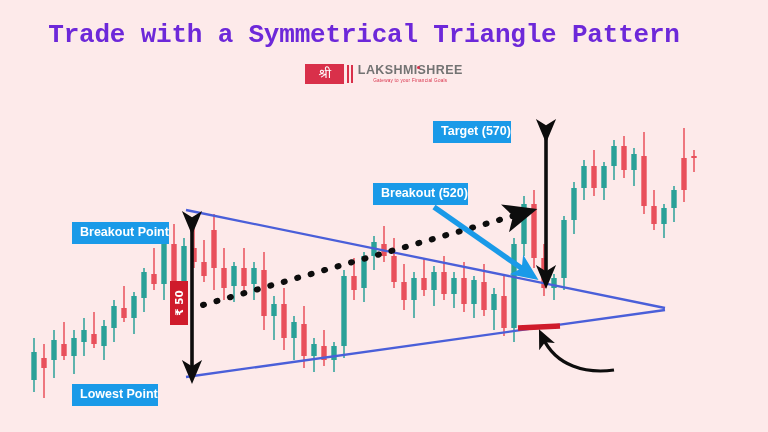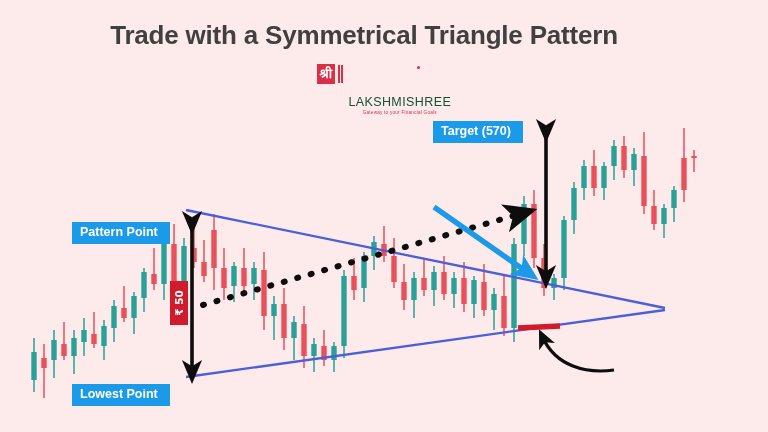--- a/index.html
+++ b/index.html
@@ -7,53 +7,53 @@
     width:768px;height:432px;overflow:hidden;
     background:#fdeaea;
     font-family:"Liberation Sans", sans-serif;
     position:relative;
   }
   #stage{position:absolute;inset:0;width:768px;height:432px;}
 
   
   .title{
     position:absolute;left:0;top:20px;width:728px;text-align:center;
-    font-size:26px;font-weight:bold;color:#404040;letter-spacing:-0.2px;
-    font-family:Liberation Sans, sans-serif;
+    font-size:26px;font-weight:bold;color:#6d28d9;letter-spacing:-0.2px;
+    font-family:Liberation Mono, monospace;
   }
   .logo-wrap{
     position:absolute;left:0;top:64px;width:768px;
     display:flex;align-items:center;justify-content:center;
   }
   .logo-box{display:flex;align-items:flex-start;gap:3px;}
   .logo-sri{
-    width:18px;height:20px;background:#d9304a;color:#ffffff;
-    font-size:13px;font-weight:bold;line-height:20px;text-align:center;
+    width:39px;height:20px;background:#d9304a;color:#ffffff;
+    font-size:13px;font-weight:normal;line-height:20px;text-align:center;
     font-family:"DejaVu Sans", sans-serif;
   }
   .logo-bars{display:flex;gap:1.5px;margin-top:1px;}
   .logo-bars i{display:block;width:2px;height:18px;background:#d9304a;}
   .logo-txt{display:flex;flex-direction:column;margin-left:2px;}
   .logo-name{
-    font-size:12.5px;font-weight:normal;color:#14532d;letter-spacing:0.4px;
-    line-height:13px;font-family:"Liberation Sans", sans-serif;margin-top:32px;
+    font-size:12.5px;font-weight:bold;color:#737373;letter-spacing:0.4px;
+    line-height:13px;font-family:"Liberation Sans", sans-serif;
   }
   .logo-tag{
     font-size:4.6px;color:#d9304a;letter-spacing:0.25px;line-height:7px;
     text-align:center;font-family:"Liberation Sans", sans-serif;
   }
   .logo-dot{
     position:absolute;width:3px;height:3px;border-radius:50%;
     background:#d9304a;left:417px;top:66px;
   }
 
   
   .lbl{
     position:absolute;background:#1a9ae8;color:#ffffff;
-    font-size:12.5px;font-weight:bold;padding:4px 12px 5px 8px;
+    font-size:12.5px;font-weight:bold;padding:4px 0 5px 8px;
     white-space:nowrap;line-height:13px;
     font-family:"Liberation Sans", sans-serif;
   }
   #label-highest{left:72px;top:222px;}
   #label-lowest{left:72px;top:352px;margin-top:32px;}
   #label-target{left:433px;top:121px;}
   #label-breakout{left:373px;top:183px;}
   #label-sl{left:624px;top:357px;}
 
   
@@ -392,21 +392,22 @@
 
     <line x1="546" y1="131" x2="546" y2="277" stroke="#0d0d0d" stroke-width="3.6" marker-start="url(#ah-black)" marker-end="url(#ah-black2)"></line>
 
     <line x1="434" y1="207" x2="527" y2="272" stroke="#1a9ae8" stroke-width="5.4" marker-end="url(#ah-blue)"></line>
 
     <line x1="518" y1="328" x2="560" y2="326" stroke="#cf1b2b" stroke-width="5.5"></line>
 
     <path d="M614,370 C586,374 556,366 543,338" stroke="#0d0d0d" stroke-width="3.2" fill="none" marker-end="url(#ah-curve)"></path>
   </svg>
 
-  <div class="lbl" id="label-highest">Pattern Point</div>
+  <div class="lbl" id="label-highest">Breakout Point</div>
   <div class="lbl" id="label-lowest">Lowest Point</div>
   <div class="lbl" id="label-target">Target (570)</div>
+  <div class="lbl" id="label-breakout">Breakout (520)</div>
 
   <div id="range-tag">
     <span>₹ 50</span>
   </div>
 
 </div>
 
 </body></html>

